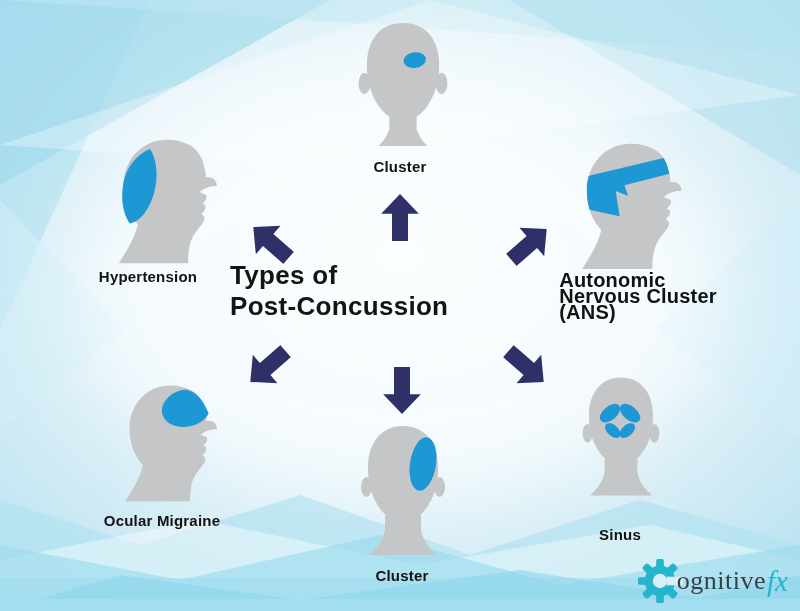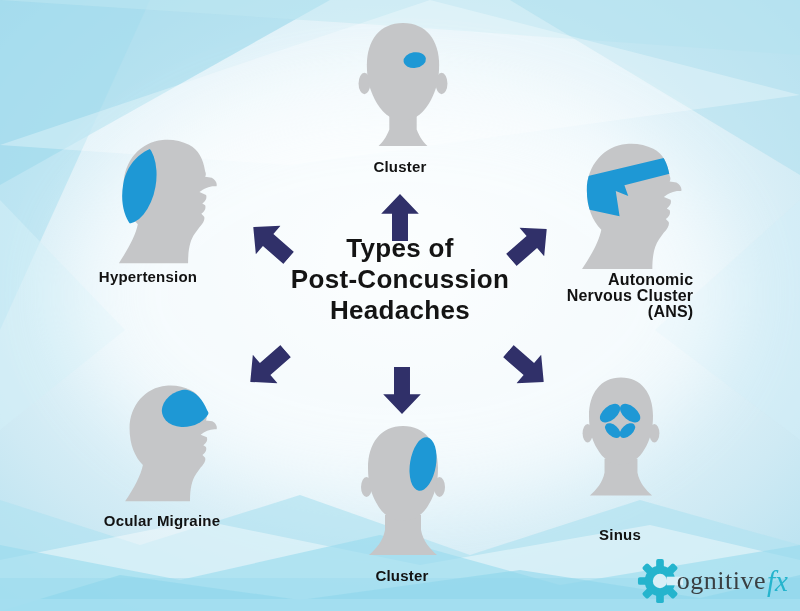--- a/index.html
+++ b/index.html
@@ -1,29 +1,29 @@
 <!DOCTYPE html>
 <html style="--logo-teal: #25b4cd;"><head>
 <meta charset="utf-8">
 <style>
   html,body{margin:0;padding:0;}
   body{width:800px;height:611px;font-family:"Liberation Sans",sans-serif;}
   .canvas{position:relative;width:800px;height:611px;overflow:hidden;background:#d9f0f8;}
   .bg-svg{position:absolute;left:0;top:0;z-index:0;}
 
   .title{
-    position:absolute;left:400px;top:233px;transform:translateX(-50%);
-    width:340px;text-align:center;z-index:5;
+    position:absolute;left:400px;top:260px;transform:translateX(-50%);
+    width:340px;text-align:left;z-index:5;
     font-weight:800;font-size:26px;line-height:31px;color:#141414;letter-spacing:.3px;
   }
   .label{
-    position:absolute;transform:translateX(-50%);z-index:5;text-align:right;
+    position:absolute;transform:translateX(-50%);z-index:5;text-align:left;
     font-weight:700;font-size:15px;color:#121212;letter-spacing:.2px;white-space:nowrap;
   }
-  .label.small{font-size:16px;line-height:16px;}
+  .label.small{font-size:20px;line-height:16px;margin-left:8px;}
   .lbl-cluster{left:400px;top:158px;}
   .lbl-hypertension{left:148px;top:268px;}
   .lbl-ans{left:630px;top:272px;}
   .lbl-ocular{left:162px;top:512px;}
   .lbl-migraine{left:402px;top:567px;}
   .lbl-sinus{left:620px;top:526px;}
 
   .head{position:absolute;z-index:3;}
   .head-cluster{left:344px;top:20px;}
   .head-ans{left:566px;top:142px;}
@@ -83,21 +83,20 @@
     <polygon points="0,611 0,500 140,545 300,495 470,555 640,500 800,545 800,611" fill="#b2e3f1" opacity="0.7"></polygon>
     <polygon points="0,560 200,520 420,565 650,525 800,560 800,578 0,578" fill="#ffffff" opacity="0.4"></polygon>
     <polygon points="0,611 0,545 180,580 380,535 560,585 800,545 800,611" fill="#9bdbee" opacity="0.65"></polygon>
     <polygon points="0,611 120,575 300,600 520,570 700,598 800,575 800,611" fill="#8dd5eb" opacity="0.6"></polygon>
     <rect y="599" width="800" height="12" fill="#a5def0" opacity="0.85"></rect>
   </svg>
 
   <div class="title">
     <div>Types of</div>
     <div>Post-Concussion</div>
-    <div>Headaches</div>
   </div>
 
   <div class="arrow arrow-up">
     <svg viewBox="0 0 40 50">
         <path d="M20,0 L40,21 L28.5,21 L28.5,50 L11.5,50 L11.5,21 L0,21 Z" fill="#303069"></path>
       </svg>
   </div>
   <div class="arrow arrow-up-left">
     <svg viewBox="0 0 40 50">
         <path d="M20,0 L40,21 L28.5,21 L28.5,50 L11.5,50 L11.5,21 L0,21 Z" fill="#303069"></path>

